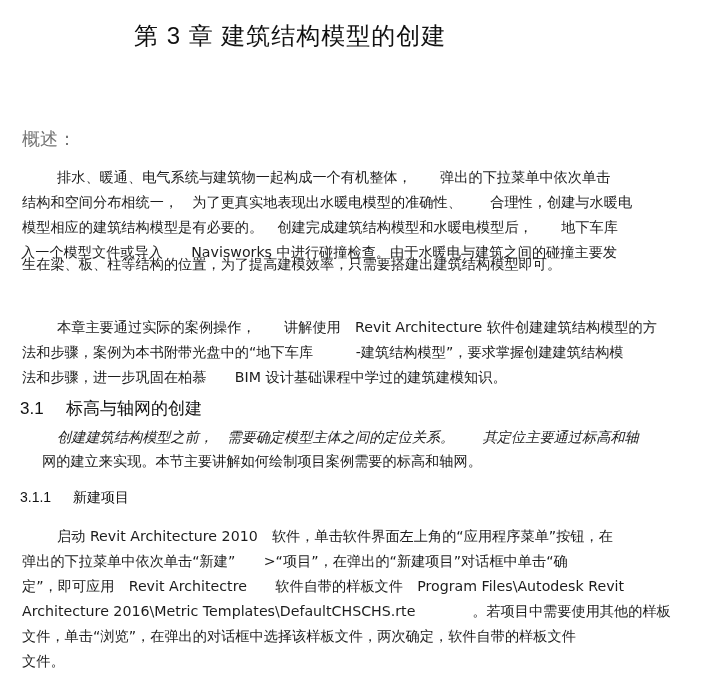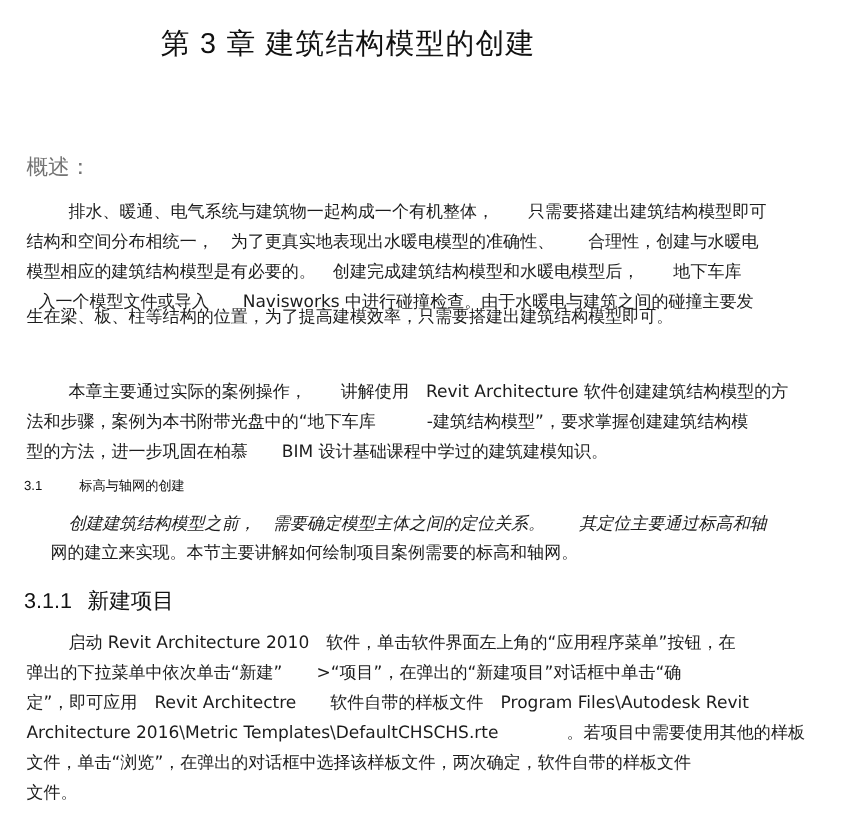--- a/index.html
+++ b/index.html
@@ -5,41 +5,41 @@
   html, body { margin: 0; padding: 0; background: #ffffff; }
   body {
     width: 717px; height: 678px; position: relative; overflow: hidden;
     font-family: "DejaVu Sans", "Liberation Sans", sans-serif;
     color: #1a1a1a;
   }
   .abs { position: absolute; white-space: nowrap; }
   .title { left: 134px; top: 20px; font-size: 24px; letter-spacing: 1px; color: #111; font-family: "Liberation Sans", "DejaVu Sans", sans-serif; }
   .overview { left: 22px; top: 127px; font-size: 18px; font-family: "DejaVu Serif", serif; color: #737373; }
   .line { font-size: 14.2px; line-height: 24px; color: #1c1c1c; }
-  .h2 { left: 20px; top: 397px; font-size: 11px; color: #111; }
+  .h2 { left: 20px; top: 397px; font-size: 17px; color: #111; }
   .h2 .num { display: inline-block; width: 46px; font-family: "Liberation Sans", sans-serif; }
-  .h3 { left: 20px; top: 489px; font-size: 18px; color: #111; }
+  .h3 { left: 20px; top: 489px; font-size: 14px; color: #111; }
   .h3 .num { display: inline-block; width: 53px; font-family: "Liberation Sans", sans-serif; }
 </style>
 </head>
 <body>
 
 <div class="abs title">第 3 章  建筑结构模型的创建</div>
 
 <div class="abs overview">概述：</div>
 
-<div class="abs line" style="left:57px; top:165px;">排水、暖通、电气系统与建筑物一起构成一个有机整体，　　只需要搭建出建筑结构模型即可</div>
+<div class="abs line" style="left:57px; top:165px;">排水、暖通、电气系统与建筑物一起构成一个有机整体，　　弹出的下拉菜单中依次单击</div>
 <div class="abs line" style="left:22px; top:190px;">结构和空间分布相统一，　为了更真实地表现出水暖电模型的准确性、　　合理性，创建与水暖电</div>
 <div class="abs line" style="left:22px; top:215px;">模型相应的建筑结构模型是有必要的。　创建完成建筑结构模型和水暖电模型后，　　地下车库</div>
-<div class="abs line" style="left:32px; top:240px;">入一个模型文件或导入　　Navisworks  中进行碰撞检查。由于水暖电与建筑之间的碰撞主要发</div>
+<div class="abs line" style="left:21px; top:240px;">入一个模型文件或导入　　Navisworks  中进行碰撞检查。由于水暖电与建筑之间的碰撞主要发</div>
 <div class="abs line" style="left:22px; top:252px;">生在梁、板、柱等结构的位置，为了提高建模效率，只需要搭建出建筑结构模型即可。</div>
 
 <div class="abs line" style="left:57px; top:315px;">本章主要通过实际的案例操作，　　讲解使用　Revit Architecture  软件创建建筑结构模型的方</div>
 <div class="abs line" style="left:22px; top:340px;">法和步骤，案例为本书附带光盘中的“地下车库　　　-建筑结构模型”，要求掌握创建建筑结构模</div>
-<div class="abs line" style="left:22px; top:365px;">型的方法，进一步巩固在柏慕　　BIM  设计基础课程中学过的建筑建模知识。</div>
+<div class="abs line" style="left:22px; top:365px;">法和步骤，进一步巩固在柏慕　　BIM  设计基础课程中学过的建筑建模知识。</div>
 
 <div class="abs h2">
   <span class="num">3.1</span><span>标高与轴网的创建</span>
 </div>
 
 <div class="abs line" style="left:57px; top:425px;font-style:italic;">创建建筑结构模型之前，　需要确定模型主体之间的定位关系。　　其定位主要通过标高和轴</div>
 <div class="abs line" style="left:22px; top:449px;margin-left:20px;">网的建立来实现。本节主要讲解如何绘制项目案例需要的标高和轴网。</div>
 
 <div class="abs h3">
   <span class="num">3.1.1</span><span>新建项目</span>

